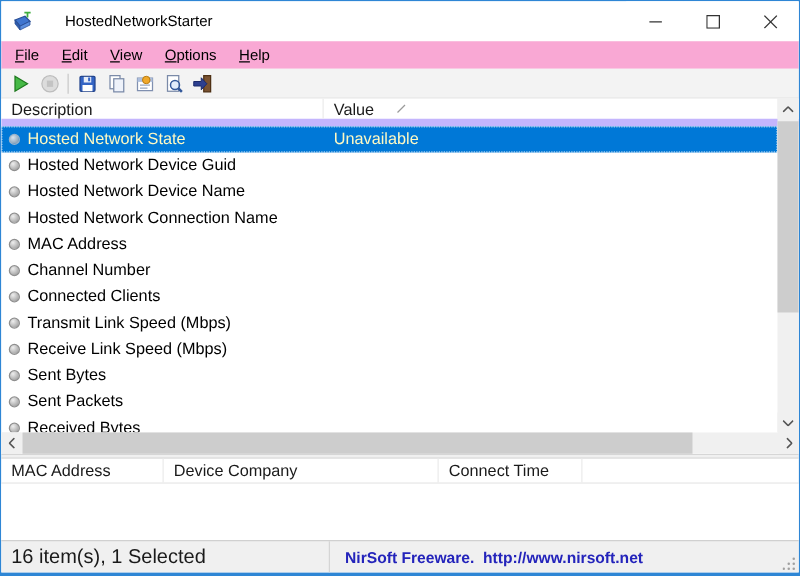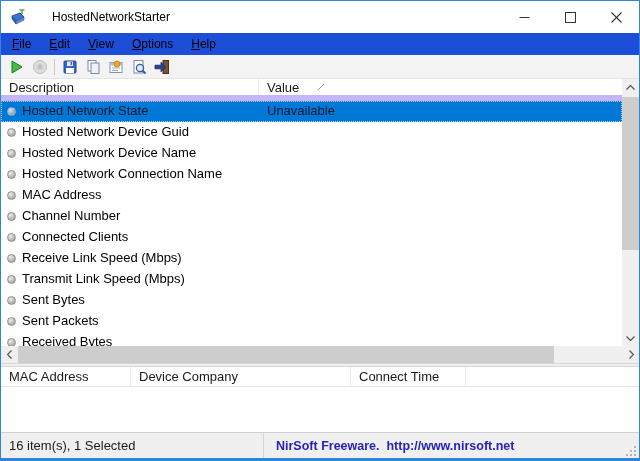--- a/index.html
+++ b/index.html
@@ -9,61 +9,61 @@
     border:1px solid #2e86d5; border-bottom:3px solid #2e86d5;
     display:flex; flex-direction:column; overflow:hidden;
   }
   
   .titlebar{ height:32px; background:#fff; display:flex; align-items:center; flex:0 0 auto; }
   .app-icon{ width:20px; height:20px; margin-left:8px; flex:0 0 auto; }
   .title-text{ font-size:12px; color:#000; margin-left:23px; }
   .win-buttons{ margin-left:auto; display:flex; height:100%; }
   .win-btn{ width:46px; height:100%; display:flex; align-items:center; justify-content:center; background:#fff; border:none; cursor:default; }
   
-  .menubar{ height:22px; background:#1d4ed8; display:flex; align-items:stretch; padding-left:2px; flex:0 0 auto; }
+  .menubar{ height:22px; background:#f9a8d4; display:flex; align-items:stretch; padding-left:2px; flex:0 0 auto; }
   .menu-item{ font-size:12px; color:#000; padding:0 9px; display:flex; align-items:center; }
   .menu-item span::first-letter{ text-decoration:underline; }
   
   .toolbar{ height:24px; background:#f3f3f3; border-bottom:1px solid #e3e3e3; display:flex; align-items:center; padding-left:4px; flex:0 0 auto; }
   .tb-btn{ width:23px; height:22px; display:flex; align-items:center; justify-content:center; background:transparent; border:none; }
   .tb-sep{ width:1px; height:16px; background:#c9c9c9; margin:0 3px; }
   
   .listview{ height:284px; position:relative; flex:0 0 auto; background:#fff; }
   .list-header{ height:22px; display:flex; border-bottom:6px solid #c4b5fd; background:#fff; }
   .lh-col{ font-size:13px; color:#1a1a1a; display:flex; align-items:center; padding-left:8px; }
   .lh-desc{ width:258px; border-right:1px solid #ececec; }
   .lh-value{ flex:1; }
   .sort-glyph{ margin-left:18px; }
   .list-body{ height:245px; width:621px; overflow:hidden; }
   .lrow{ height:21px; position:relative; font-size:13px; color:#000000; }
   .lrow .bullet{ position:absolute; left:6px; top:6px; width:9px; height:9px; border-radius:50%;
                  background:radial-gradient(circle at 35% 30%, #eeeeee, #a8a8a8 75%); border:1px solid #8f8f8f; }
   .lrow .c-desc{ position:absolute; left:21px; top:2px; white-space:nowrap; }
   .lrow .c-val{ position:absolute; left:266px; top:2px; white-space:nowrap; }
-  .lrow.sel{ background:#0078d7; color:#0f172a; outline:1px dotted rgba(255,255,255,.65); outline-offset:-1px;text-decoration:underline; }
+  .lrow.sel{ background:#0078d7; color:#fef9c3; outline:1px dotted rgba(255,255,255,.65); outline-offset:-1px;text-decoration:underline; }
   .lrow.sel .bullet{ border-color:#9ab4cc; background:radial-gradient(circle at 35% 30%, #d8e2ec, #8aa2b8 75%); }
   
   .vscroll{ position:absolute; top:0; right:0; width:17px; height:267px; background:#f0f0f0; display:flex; flex-direction:column; }
   .hscroll{ position:absolute; bottom:0; left:0; width:638px; height:17px; background:#f0f0f0; display:flex; }
   .sb-btn{ flex:0 0 16px; display:flex; align-items:center; justify-content:center; background:#f0f0f0; border:none; }
   .vtrack{ flex:1; position:relative; }
   .vthumb{ position:absolute; left:0; top:2px; width:17px; height:153px; background:#cdcdcd; }
   .htrack{ flex:1; position:relative; }
   .hthumb{ position:absolute; top:0; left:1px; height:17px; width:536px; background:#cdcdcd; }
   
   .splitter{ height:4px; background:#f0f0f0; border-top:1px solid #d6d6d6; border-bottom:1px solid #d6d6d6; flex:0 0 auto; }
   
   .clients{ height:65px; background:#fff; flex:0 0 auto; }
   .cl-header{ height:20px; display:flex; border-bottom:1px solid #e4e4e4; }
   .cl-col{ font-size:13px; color:#1a1a1a; display:flex; align-items:center; padding-left:8px; border-right:1px solid #ececec; }
   .cl-mac{ width:130px; } .cl-company{ width:220px; } .cl-time{ width:115px; }
   .cl-body{ height:45px; background:#fff; }
   
   .statusbar{ height:26px; background:#f0f0f0; border-top:1px solid #d0d0d0; display:flex; align-items:stretch; flex:0 0 auto; position:relative; }
-  .sb-left{ width:263px; display:flex; align-items:center; padding-left:8px; font-size:13px; color:#1a1a1a; border-right:1px solid #d5d5d5; }
+  .sb-left{ width:263px; display:flex; align-items:center; padding-left:8px; font-size:16px; color:#1a1a1a; border-right:1px solid #d5d5d5; }
   .sb-right{ flex:1; display:flex; align-items:center; padding-left:12px; font-size:12.5px; font-weight:bold; color:#2424bb; white-space:pre; }
   .grip{ position:absolute; right:2px; bottom:2px; }
 </style>
 </head>
 <body>
 
 <div class="window">
 
   <div class="titlebar">
     <svg class="app-icon" viewBox="0 0 20 20">
@@ -213,27 +213,27 @@
   </div>
 
   <div class="lrow">
     <span class="bullet"></span>
     <span class="c-desc">Connected Clients</span>
     <span class="c-val"></span>
   </div>
 
   <div class="lrow">
     <span class="bullet"></span>
+    <span class="c-desc">Transmit Link Speed (Mbps)</span>
+    <span class="c-val"></span>
+  </div>
+
+  <div class="lrow">
+    <span class="bullet"></span>
     <span class="c-desc">Receive Link Speed (Mbps)</span>
-    <span class="c-val"></span>
-  </div>
-
-  <div class="lrow">
-    <span class="bullet"></span>
-    <span class="c-desc">Transmit Link Speed (Mbps)</span>
     <span class="c-val"></span>
   </div>
 
   <div class="lrow">
     <span class="bullet"></span>
     <span class="c-desc">Sent Bytes</span>
     <span class="c-val"></span>
   </div>
 
   <div class="lrow">

